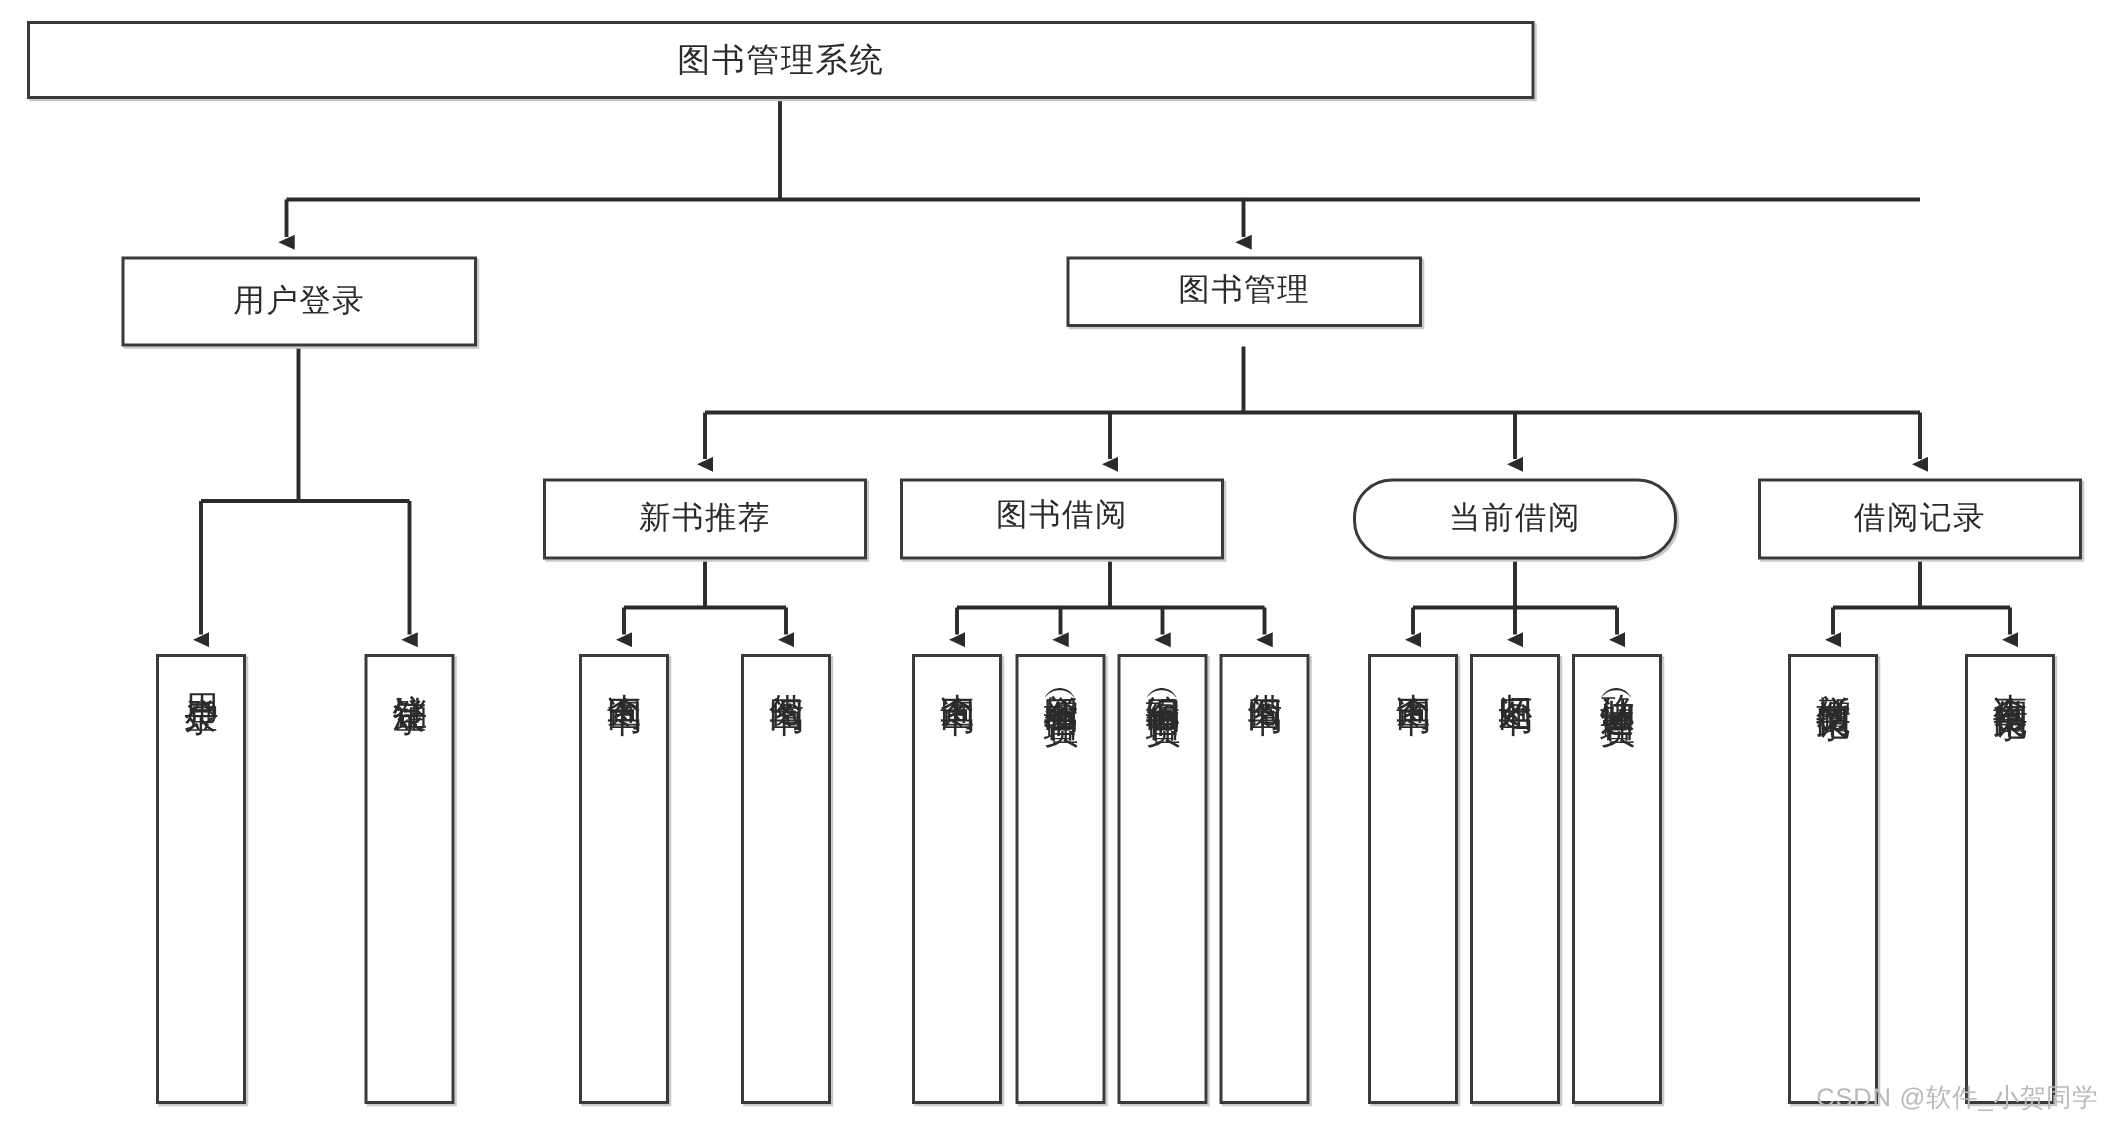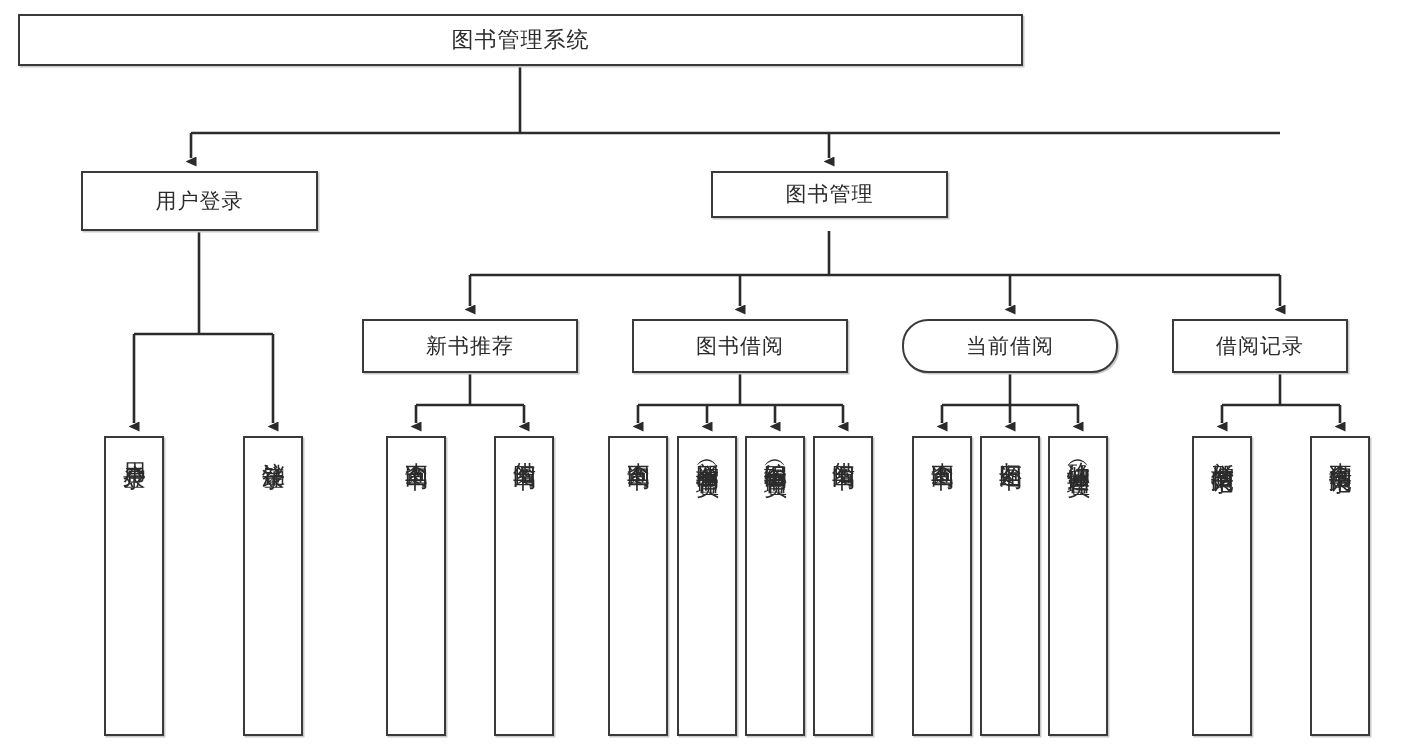--- a/index.html
+++ b/index.html
@@ -119,29 +119,29 @@
   </div>
 
   <div class="node" style="left:711px;top:171px;width:237px;height:47px;">
     <span class="lbl">图书管理</span>
   </div>
 
   <div class="node" style="left:362px;top:319px;width:216px;height:54px;">
     <span class="lbl">新书推荐</span>
   </div>
 
-  <div class="node" style="left:632px;top:319px;width:216px;height:54px;">
+  <div class="node" style="left:600px;top:319px;width:216px;height:54px;font-family:Liberation Mono, monospace;">
     <span class="lbl">图书借阅</span>
   </div>
 
   <div class="node" style="left:902px;top:319px;width:216px;height:54px;border-radius:26px;">
     <span class="lbl">当前借阅</span>
   </div>
 
-  <div class="node" style="left:1172px;top:319px;width:176px;height:54px;">
+  <div class="node" style="left:1172px;top:319px;width:216px;height:54px;">
     <span class="lbl">借阅记录</span>
   </div>
 
   <div class="node leaf" style="left:104px;top:436px;width:60px;height:300px;">
     <span class="lbl">用户登录</span>
   </div>
   <div class="node leaf" style="left:243px;top:436px;width:60px;height:300px;">
     <span class="lbl">注销登录</span>
   </div>
 
@@ -175,14 +175,15 @@
     <span class="lbl">确认归还（管理员）</span>
   </div>
 
   <div class="node leaf" style="left:1192px;top:436px;width:60px;height:300px;">
     <span class="lbl">新增借阅记录</span>
   </div>
   <div class="node leaf" style="left:1310px;top:436px;width:60px;height:300px;">
     <span class="lbl">查询借阅记录</span>
   </div>
 
+  <div id="watermark">CSDN @软件_小贺同学</div>
 
 </div>
 
 </body></html>

